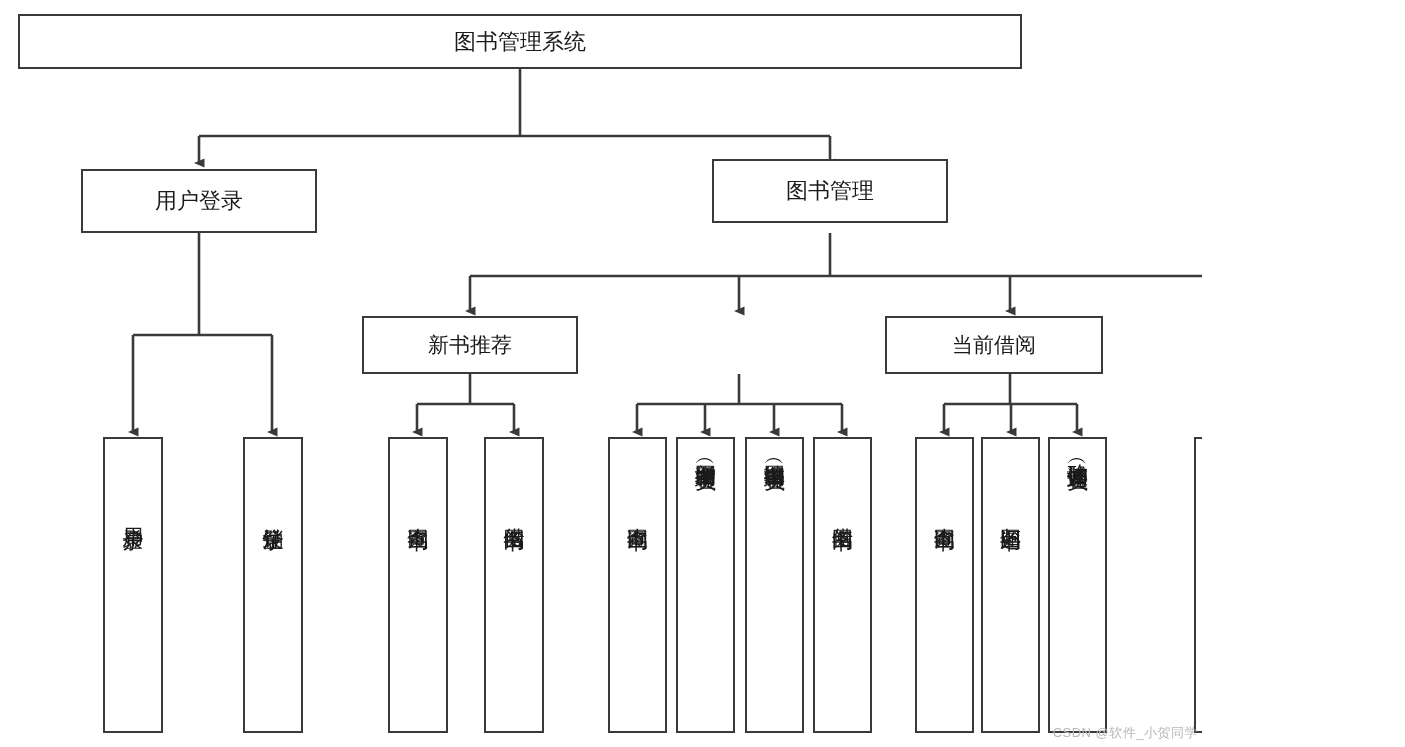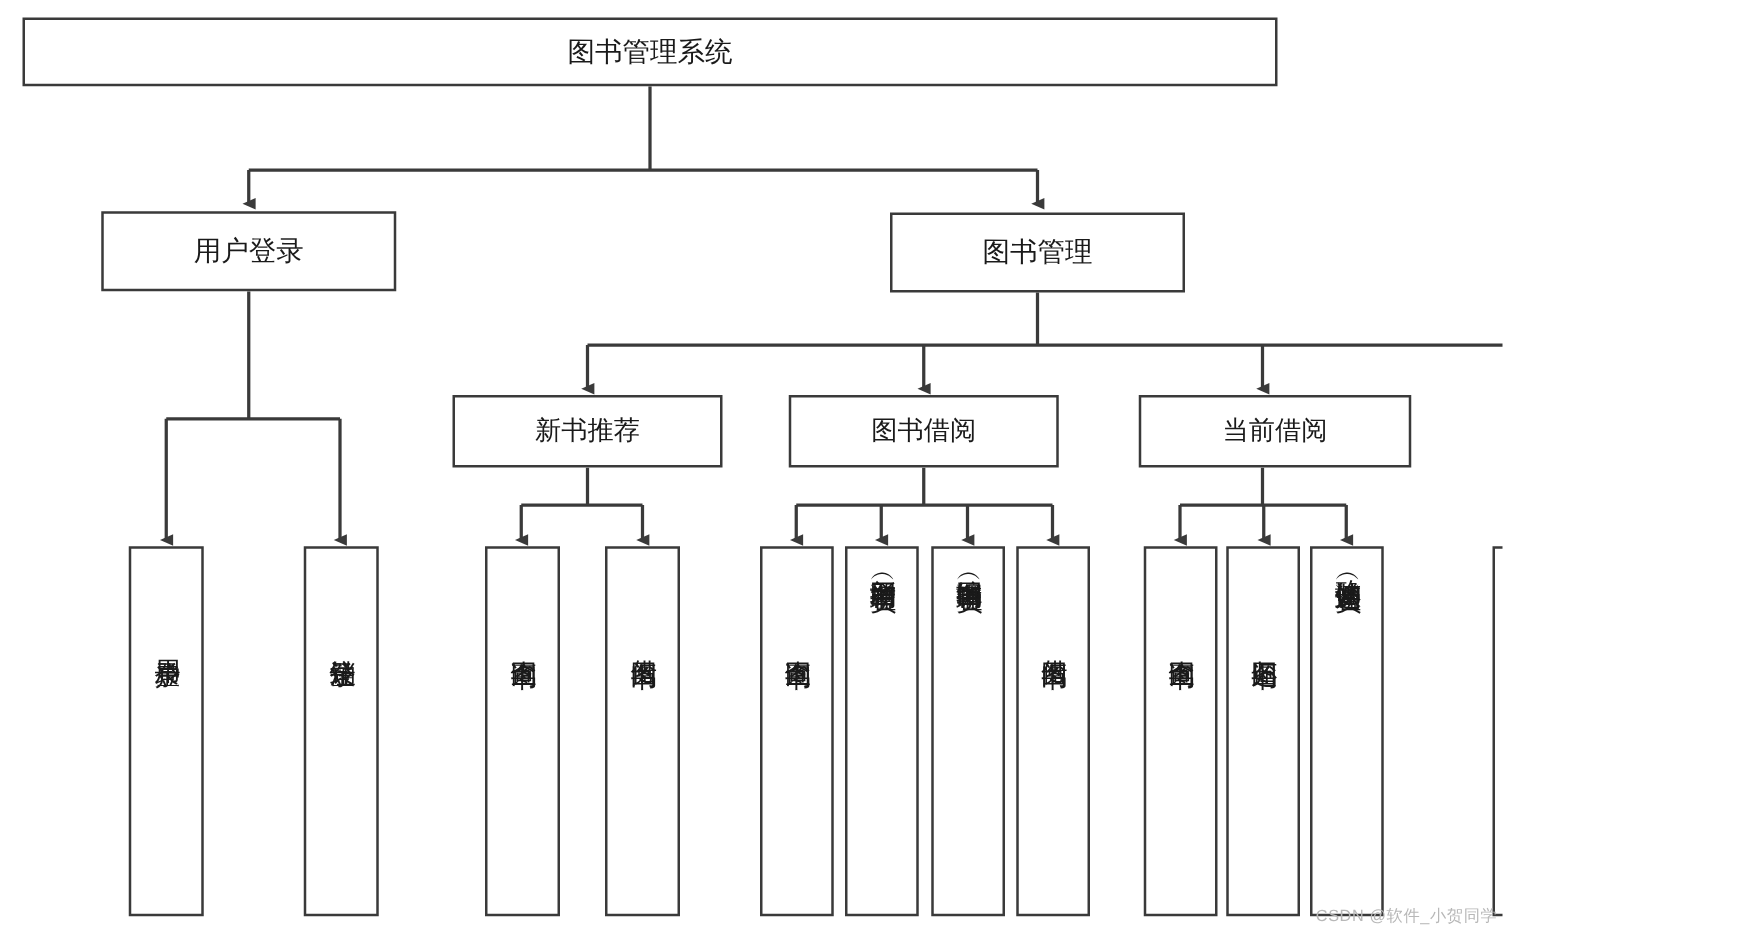--- a/index.html
+++ b/index.html
@@ -126,31 +126,28 @@
     </g>
   </svg>
 
   <div class="node node-root" style="left:18px; top:14px; width:1004px; height:55px;">
     <span class="label">图书管理系统</span>
   </div>
 
   <div class="node node-l2" style="left:81px; top:169px; width:236px; height:64px;">
     <span class="label">用户登录</span>
   </div>
-  <div class="node node-l2" style="left:712px; top:170px; width:236px; height:64px;">
+  <div class="node node-l2" style="left:712px; top:159px; width:236px; height:64px;">
     <span class="label">图书管理</span>
   </div>
 
   <div class="node node-l3" style="left:362px; top:316px; width:216px; height:58px;">
     <span class="label">新书推荐</span>
   </div>
-  <div class="node node-l3" style="left:631px; top:316px; width:216px; height:58px;">
-    <span class="label">图书借阅</span>
-  </div>
-  <div class="node node-l3" style="left:911px; top:316px; width:218px; height:58px;">
+  <div class="node node-l3" style="left:885px; top:316px; width:218px; height:58px;">
     <span class="label">当前借阅</span>
   </div>
 
   <div class="node node-leaf" style="left:103px; top:437px; width:60px; height:296px; padding-top:72px;">
     <span class="label">用户登录</span>
   </div>
   <div class="node node-leaf" style="left:243px; top:437px; width:60px; height:296px; padding-top:72px;">
     <span class="label">注销登录</span>
   </div>
 

